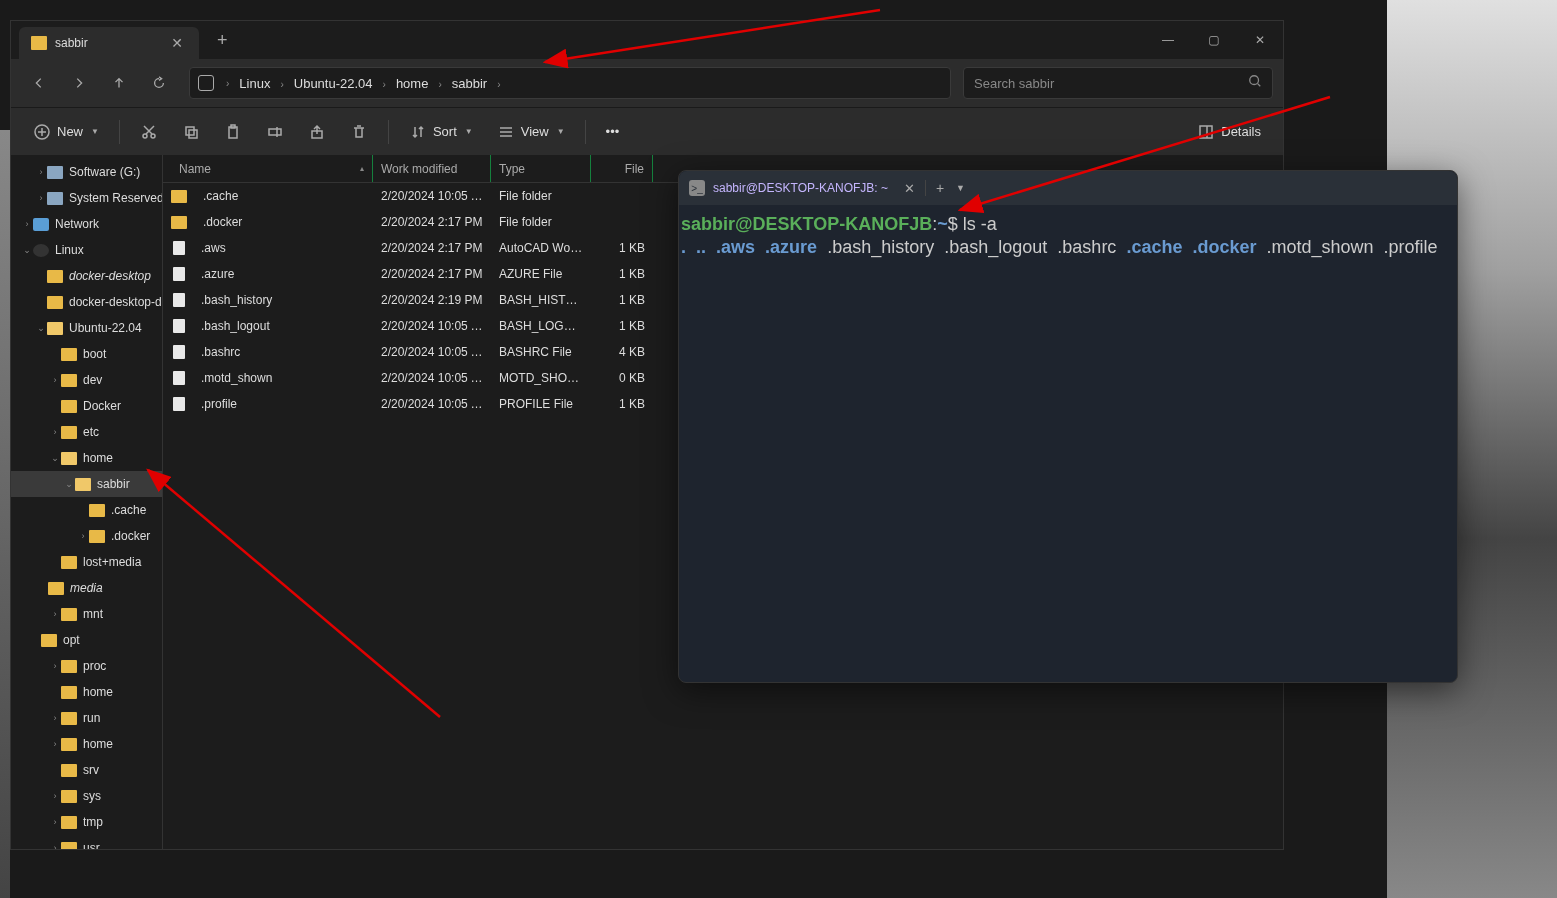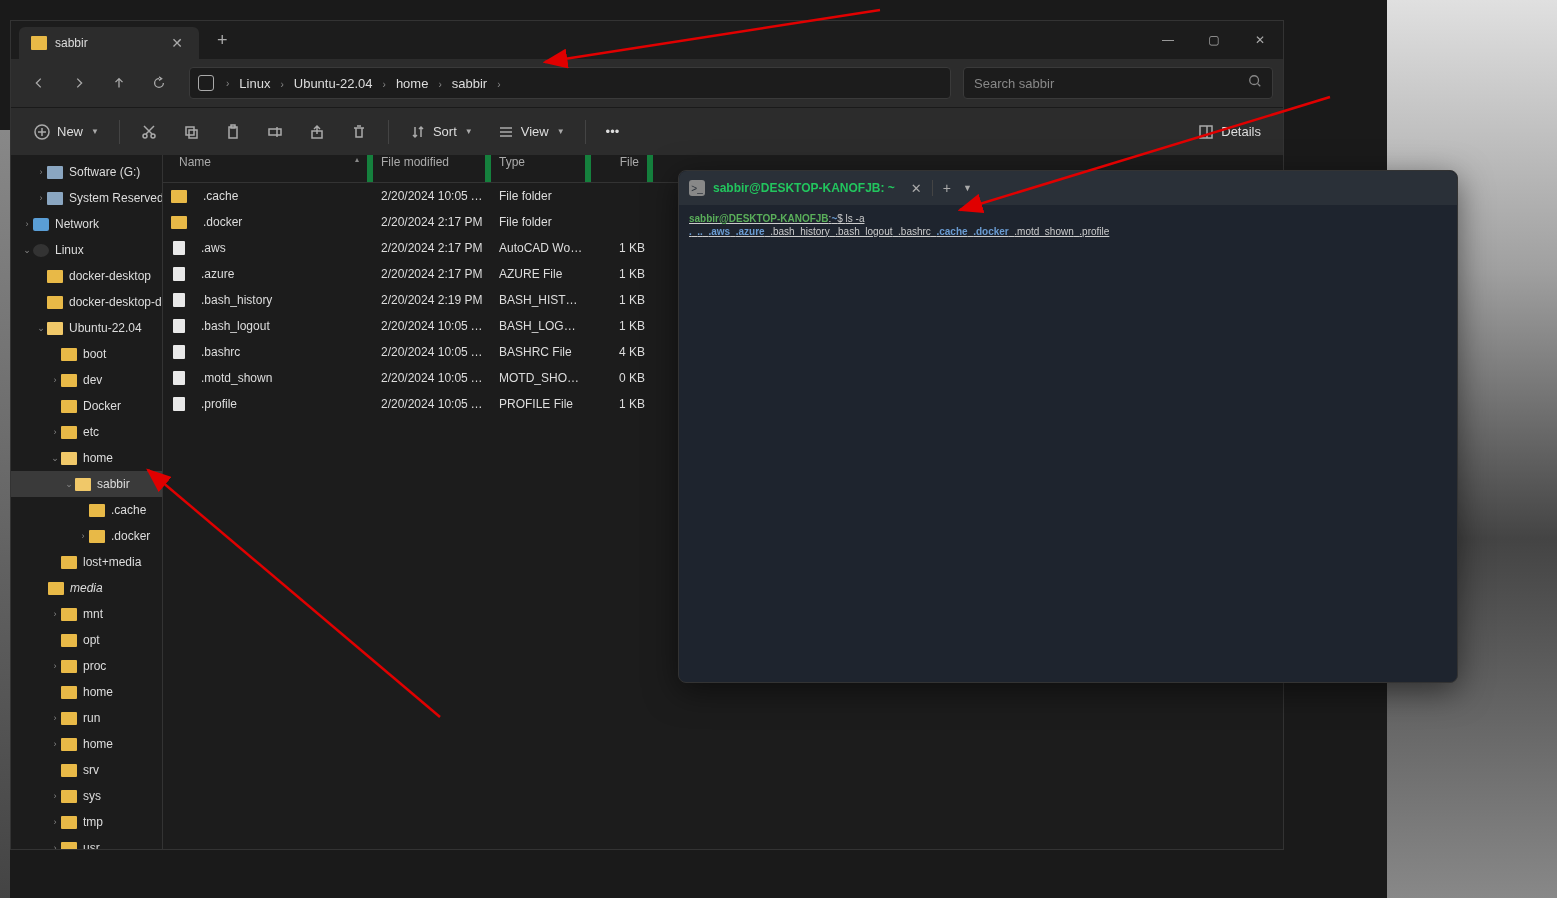--- a/index.html
+++ b/index.html
@@ -58,43 +58,43 @@
 .tree-icon { width: 16px; height: 13px; margin-right: 6px; flex-shrink: 0; border-radius: 1px; }
 .tree-icon.folder { background: #e8b947; }
 .tree-icon.folder-open { background: #f0c869; }
 .tree-icon.drive { background: #8aa6c1; }
 .tree-icon.network { background: #5a9ed6; border-radius: 2px; }
 .tree-icon.linux { background: #333; border-radius: 50%; position: relative; }
 
 
 .filelist { flex: 1; background: #1c1c1c; overflow: auto; }
 .fl-header { display: flex; height: 28px; border-bottom: 1px solid #333; align-items: center; position: sticky; top: 0; background: #1c1c1c; }
-.fl-header-cell { color: #aaa; font-size: 12px; padding: 0 8px; border-right: 6px solid #15803d; display: flex; height: 100%; }
+.fl-header-cell { color: #aaa; font-size: 12px; padding: 0 8px; border-right: 1px solid #15803d; display: flex; align-items: center; height: 100%; }
 .col-name { width: 210px; padding-left: 16px; }
 .col-date { width: 118px; }
 .col-type { width: 100px; }
 .col-size { width: 62px; justify-content: flex-end; }
 .sort-ind { font-size: 8px; margin-left: auto; color: #888; }
 .fl-row { display: flex; height: 26px; align-items: center; color: #ddd; font-size: 12px; cursor: pointer; }
 .fl-cell { padding: 0 8px; overflow: hidden; white-space: nowrap; text-overflow: ellipsis; }
 .fl-icon { width: 16px; height: 13px; margin-right: 8px; margin-left: 8px; flex-shrink: 0; border-radius: 1px; }
 .fl-icon.folder { background: #e8b947; }
 .fl-icon.file { background: #e8e8e8; width: 12px; height: 14px; margin-left: 10px; }
 .fl-namewrap { display: flex; align-items: center; width: 210px; }
 .fl-cell.size { text-align: right; }
 
 
 .terminal-win { position: absolute; left: 678px; top: 170px; width: 780px; height: 513px; background: #1e242e; border: 1px solid #333; border-radius: 8px; box-shadow: 0 8px 32px rgba(0,0,0,0.5); display: flex; flex-direction: column; }
 .term-titlebar { height: 34px; background: #2a3038; display: flex; align-items: center; padding-left: 10px; border-radius: 8px 8px 0 0; }
 .term-icon { width: 16px; height: 16px; background: #888; border-radius: 3px; margin-right: 8px; display: flex; align-items: center; justify-content: center; font-size: 10px; color: #2a3038; }
-.term-title { color: #22c55e; font-size: 12px; flex: 0 0 auto; margin-right: 8px; font-weight: bold; }
+.term-title { color: #c4b5fd; font-size: 12px; flex: 0 0 auto; margin-right: 8px; }
 .term-tab-close { color: #aaa; cursor: pointer; padding: 0 8px; font-size: 13px; }
 .term-add { color: #aaa; cursor: pointer; padding: 0 8px; font-size: 14px; }
 .term-drop { color: #aaa; cursor: pointer; padding: 0 4px; font-size: 9px; }
-.term-body { flex: 1; padding: 8px 10px; font-family: 'Cascadia Mono', Consolas, monospace; font-size: 10px; line-height: 1.25; color: #ccc; text-decoration: underline; }
+.term-body { flex: 1; padding: 8px 2px; font-family: 'Cascadia Mono', Consolas, monospace; font-size: 18px; line-height: 1.25; color: #ccc; }
 .prompt-user { color: #5aaf5a; font-weight: bold; }
 .prompt-path { color: #6a9bd1; font-weight: bold; }
 .cmd { color: #ccc; }
 .ls-dir { color: #6a9bd1; font-weight: bold; }
 .ls-file { color: #ccc; }
 .term-cursor { display: inline-block; width: 8px; height: 16px; background: #ccc; vertical-align: middle; }
 .ls-line { white-space: pre; }
 
 
 .arrow { position: absolute; pointer-events: none; }
@@ -266,21 +266,21 @@
         <div class="tree-item" style="padding-left: 10px;">
           <span class="tree-chevron">›</span>
           <span class="tree-icon network"></span>
           <span>Network</span>
         </div>
         <div class="tree-item" style="padding-left: 10px;">
           <span class="tree-chevron">⌄</span>
           <span class="tree-icon linux"></span>
           <span>Linux</span>
         </div>
-        <div class="tree-item" style="padding-left: 24px;">
+        <div class="tree-item" style="padding-left: 24px; font-style: italic;">
           <span class="tree-chevron"></span>
           <span class="tree-icon folder"></span>
           <span>docker-desktop</span>
         </div>
         <div class="tree-item" style="padding-left: 24px;">
           <span class="tree-chevron"></span>
           <span class="tree-icon folder"></span>
           <span>docker-desktop-data</span>
         </div>
         <div class="tree-item" style="padding-left: 24px;">
@@ -336,21 +336,21 @@
         <div class="tree-item" style="padding-left: 25px; font-style: italic;">
           <span class="tree-chevron"></span>
           <span class="tree-icon folder"></span>
           <span>media</span>
         </div>
         <div class="tree-item" style="padding-left: 38px;">
           <span class="tree-chevron">›</span>
           <span class="tree-icon folder"></span>
           <span>mnt</span>
         </div>
-        <div class="tree-item" style="padding-left: 38px;">
+        <div class="tree-item" style="padding-left: 18px;">
           <span class="tree-chevron"></span>
           <span class="tree-icon folder"></span>
           <span>opt</span>
         </div>
         <div class="tree-item" style="padding-left: 38px;">
           <span class="tree-chevron">›</span>
           <span class="tree-icon folder"></span>
           <span>proc</span>
         </div>
         <div class="tree-item" style="padding-left: 38px;">
@@ -388,21 +388,21 @@
           <span class="tree-icon folder"></span>
           <span>usr</span>
         </div>
       </div>
     <div class="filelist">
       <div class="fl-header">
         <div class="fl-header-cell col-name">
             <span>Name</span>
             <span class="sort-ind">▴</span>
           </div>
-        <div class="fl-header-cell col-date">File modified</div>
+        <div class="fl-header-cell col-date">Work modified</div>
         <div class="fl-header-cell col-type">Type</div>
         <div class="fl-header-cell col-size">File</div>
       </div>
       <div id="file-rows">
           <div class="fl-row">
             <div class="fl-namewrap">
               <span class="fl-icon folder"></span>
               <span class="fl-cell">.cache</span>
             </div>
             <div class="fl-cell col-date">2/20/2024 10:05 AM</div>

